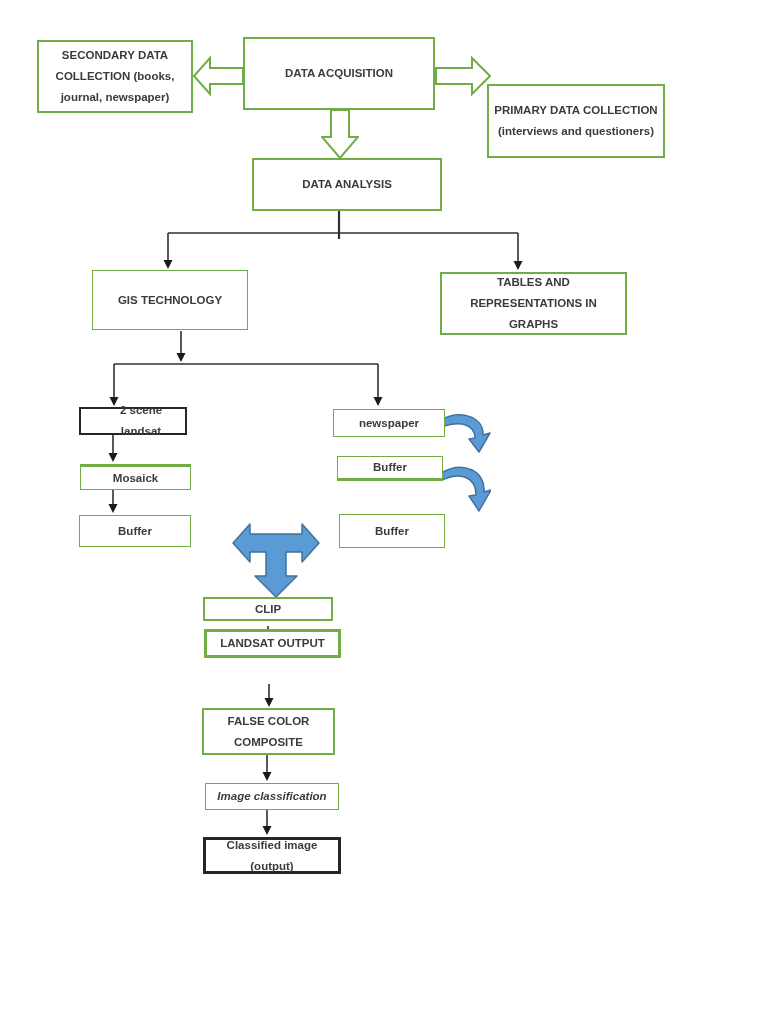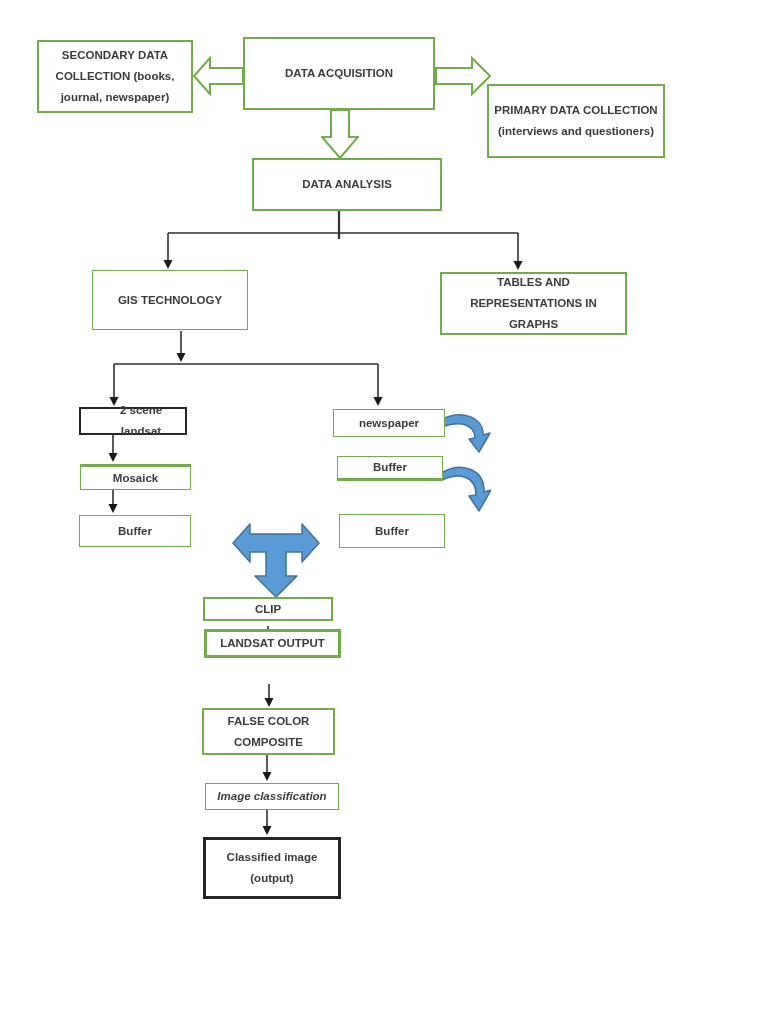--- a/index.html
+++ b/index.html
@@ -102,14 +102,14 @@
 <div class="node b-thin" style="left:333px;top:409px;width:112px;height:28px;">newspaper</div>
 <div class="node b-thin bt-thick" style="left:80px;top:464px;width:111px;height:26px;">Mosaick</div>
 <div class="node b-thin bb-thick" style="left:337px;top:456px;width:106px;height:25px;">Buffer</div>
 <div class="node b-thin" style="left:79px;top:515px;width:112px;height:32px;">Buffer</div>
 <div class="node b-thin" style="left:339px;top:514px;width:106px;height:34px;">Buffer</div>
 <div class="node" style="left:203px;top:597px;width:130px;height:24px;text-align:right;">CLIP</div>
 <div class="node b-thick" style="left:204px;top:629px;width:137px;height:29px;">LANDSAT OUTPUT</div>
 <div class="node" style="left:202px;top:708px;width:133px;height:47px;">FALSE COLOR
 COMPOSITE</div>
 <div class="node b-thin" style="left:205px;top:783px;width:134px;height:27px;font-style:italic;">Image classification</div>
-<div class="node b-black b-thick" style="left:203px;top:837px;width:138px;height:62px;">Classified image
+<div class="node b-black b-thick" style="left:203px;top:837px;width:138px;height:37px;">Classified image
 (output)</div>
 
 </body></html>

